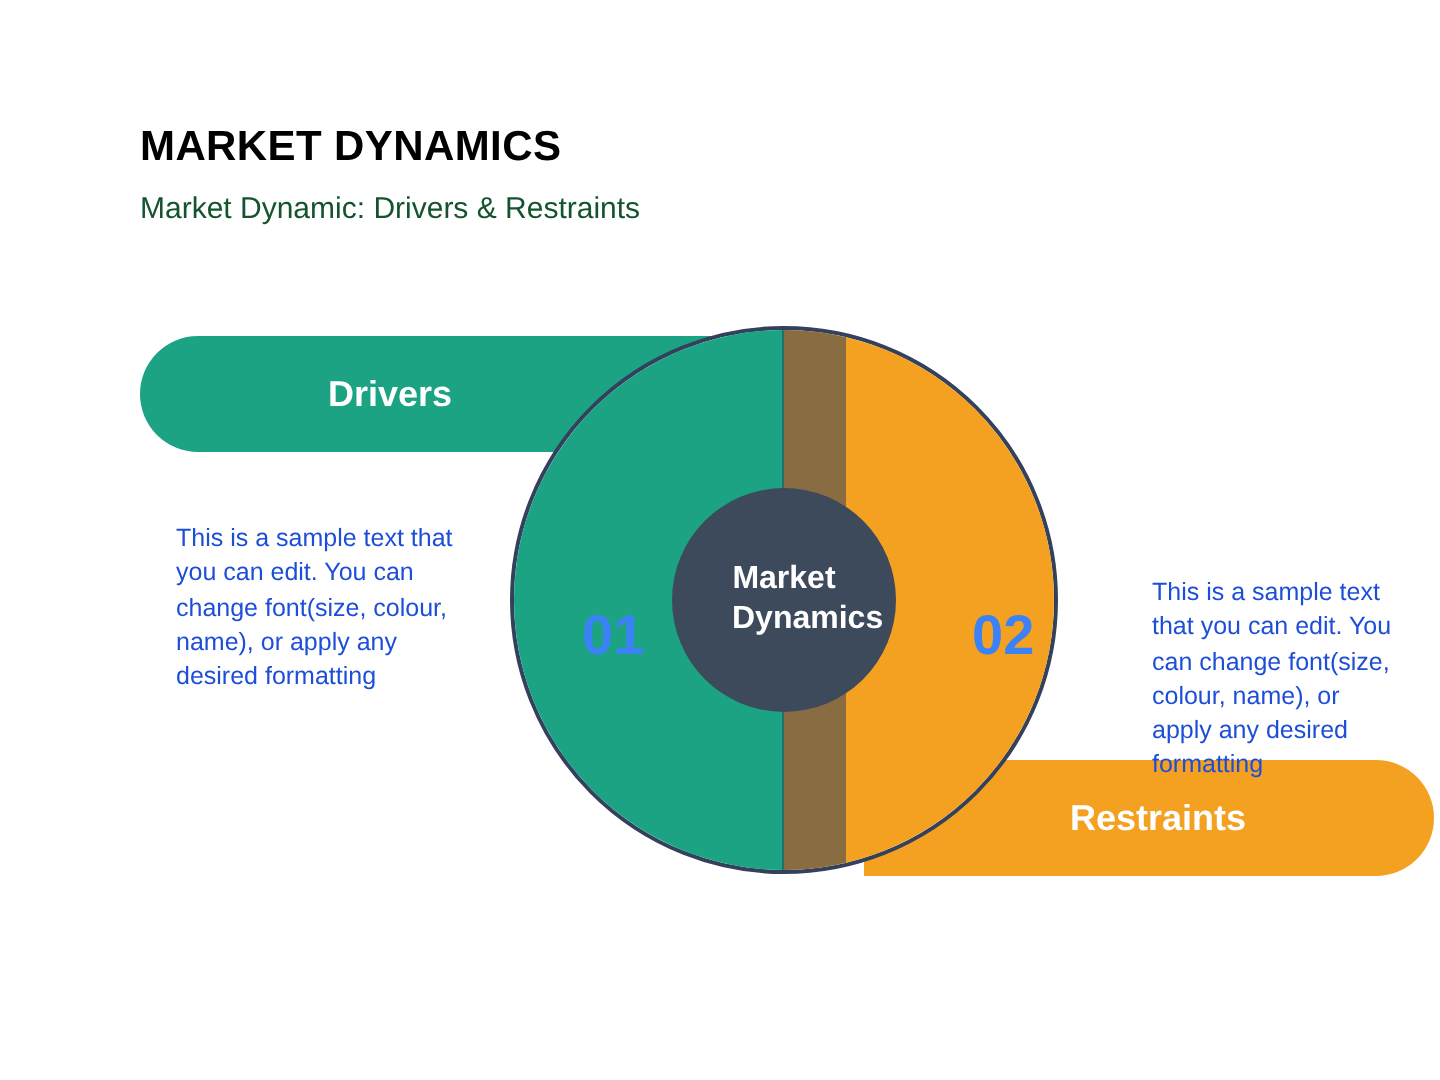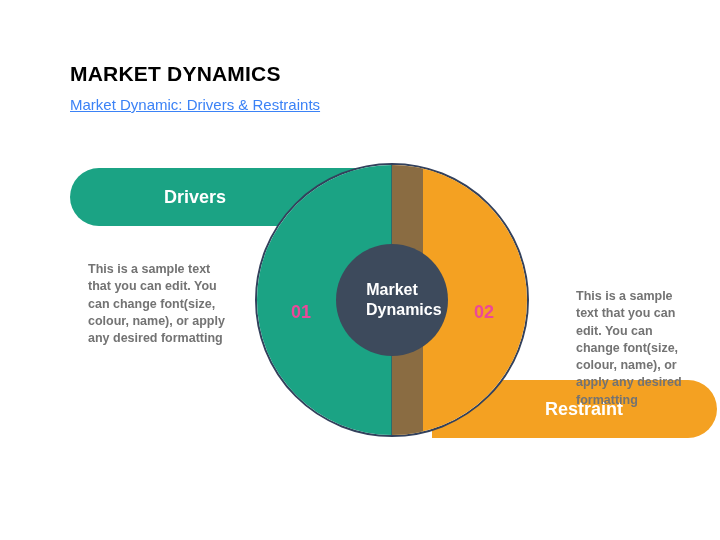--- a/index.html
+++ b/index.html
@@ -7,21 +7,21 @@
   body { font-family:"Liberation Sans", sans-serif; background:#ffffff; }
 
   .slide { position:relative; width:720px; height:540px; background:#ffffff; overflow:hidden; }
 
   .slide-title {
     position:absolute; left:22px; top:14px;
     font-size:21px; font-weight:bold; color:#000000; letter-spacing:0.2px;
   }
   .slide-subtitle {
     position:absolute; left:22px; top:48px;
-    font-size:15px; font-weight:normal; color:#3b82f6;text-decoration:underline;
+    font-size:15px; font-weight:normal; color:#14532d;
   }
 
   
   .banner {
     position:absolute; height:58px; z-index:1;
     display:flex; align-items:center;
   }
   .banner-drivers {
     left:38px; top:136px; width:300px;
     background:#1BA384;
@@ -49,41 +49,40 @@
   .half { position:absolute; top:0; width:50%; height:100%; }
   .half-left  { left:0;   background:#1BA384; }
   .half-right { right:0;  background:#F4A122; }
   .divider {
     position:absolute; left:134px; top:0; width:2px; height:100%;
     background:#33415C; opacity:0.55;
   }
 
   .num {
     position:absolute; top:121px; width:44px; text-align:center;
-    color:#ec4899; font-weight:bold; font-size:18px; z-index:3;
+    color:#3b82f6; font-weight:bold; font-size:28px; z-index:3;
   }
   .num-left  { left:18px; }
-  .num-right { right:25px; }
+  .num-right { right:13px; }
 
   .inner-circle {
     position:absolute; left:79px; top:79px;
     width:112px; height:112px; border-radius:50%;
     background:#3D4A5C; z-index:4;
     display:flex; align-items:center; justify-content:center;
   }
   .inner-label {
     color:#ffffff; font-weight:bold; font-size:16px;
     text-align:center; width:84px; line-height:1.25;
   }
 
   
   .desc {
-    position:absolute; font-size:12.5px; color:#737373; line-height:1.38;
+    position:absolute; font-size:12.5px; color:#1d4ed8; line-height:1.38;
     z-index:3;
-    font-weight:bold;
   }
   .desc-left  { left:40px;  top:213px; width:172px; }
   .desc-right { left:528px; top:240px; width:152px; }
 
   .bottom-bar {
     position:absolute; left:0; bottom:0; width:720px; height:7px;
     background:#1BA384;
   }
 </style>
 </head>
@@ -92,21 +91,21 @@
 <div class="slide">
 
   <h1 class="slide-title">MARKET DYNAMICS</h1>
   <h2 class="slide-subtitle">Market Dynamic: Drivers &amp; Restraints</h2>
 
   <div class="banner banner-drivers">
     <span class="banner-label">Drivers</span>
   </div>
 
   <div class="banner banner-restraint">
-    <span class="banner-label">Restraint</span>
+    <span class="banner-label">Restraints</span>
   </div>
 
   <p class="desc desc-left">This is a sample text that you can edit. You can change font(size, colour, name), or apply any desired formatting</p>
   <p class="desc desc-right">This is a sample text that you can edit. You can change font(size, colour, name), or apply any desired formatting</p>
 
   <div class="circle">
     <div class="half half-left"></div>
     <div class="half half-right"></div>
     <div class="divider"></div>
     <span class="num num-left">01</span>

